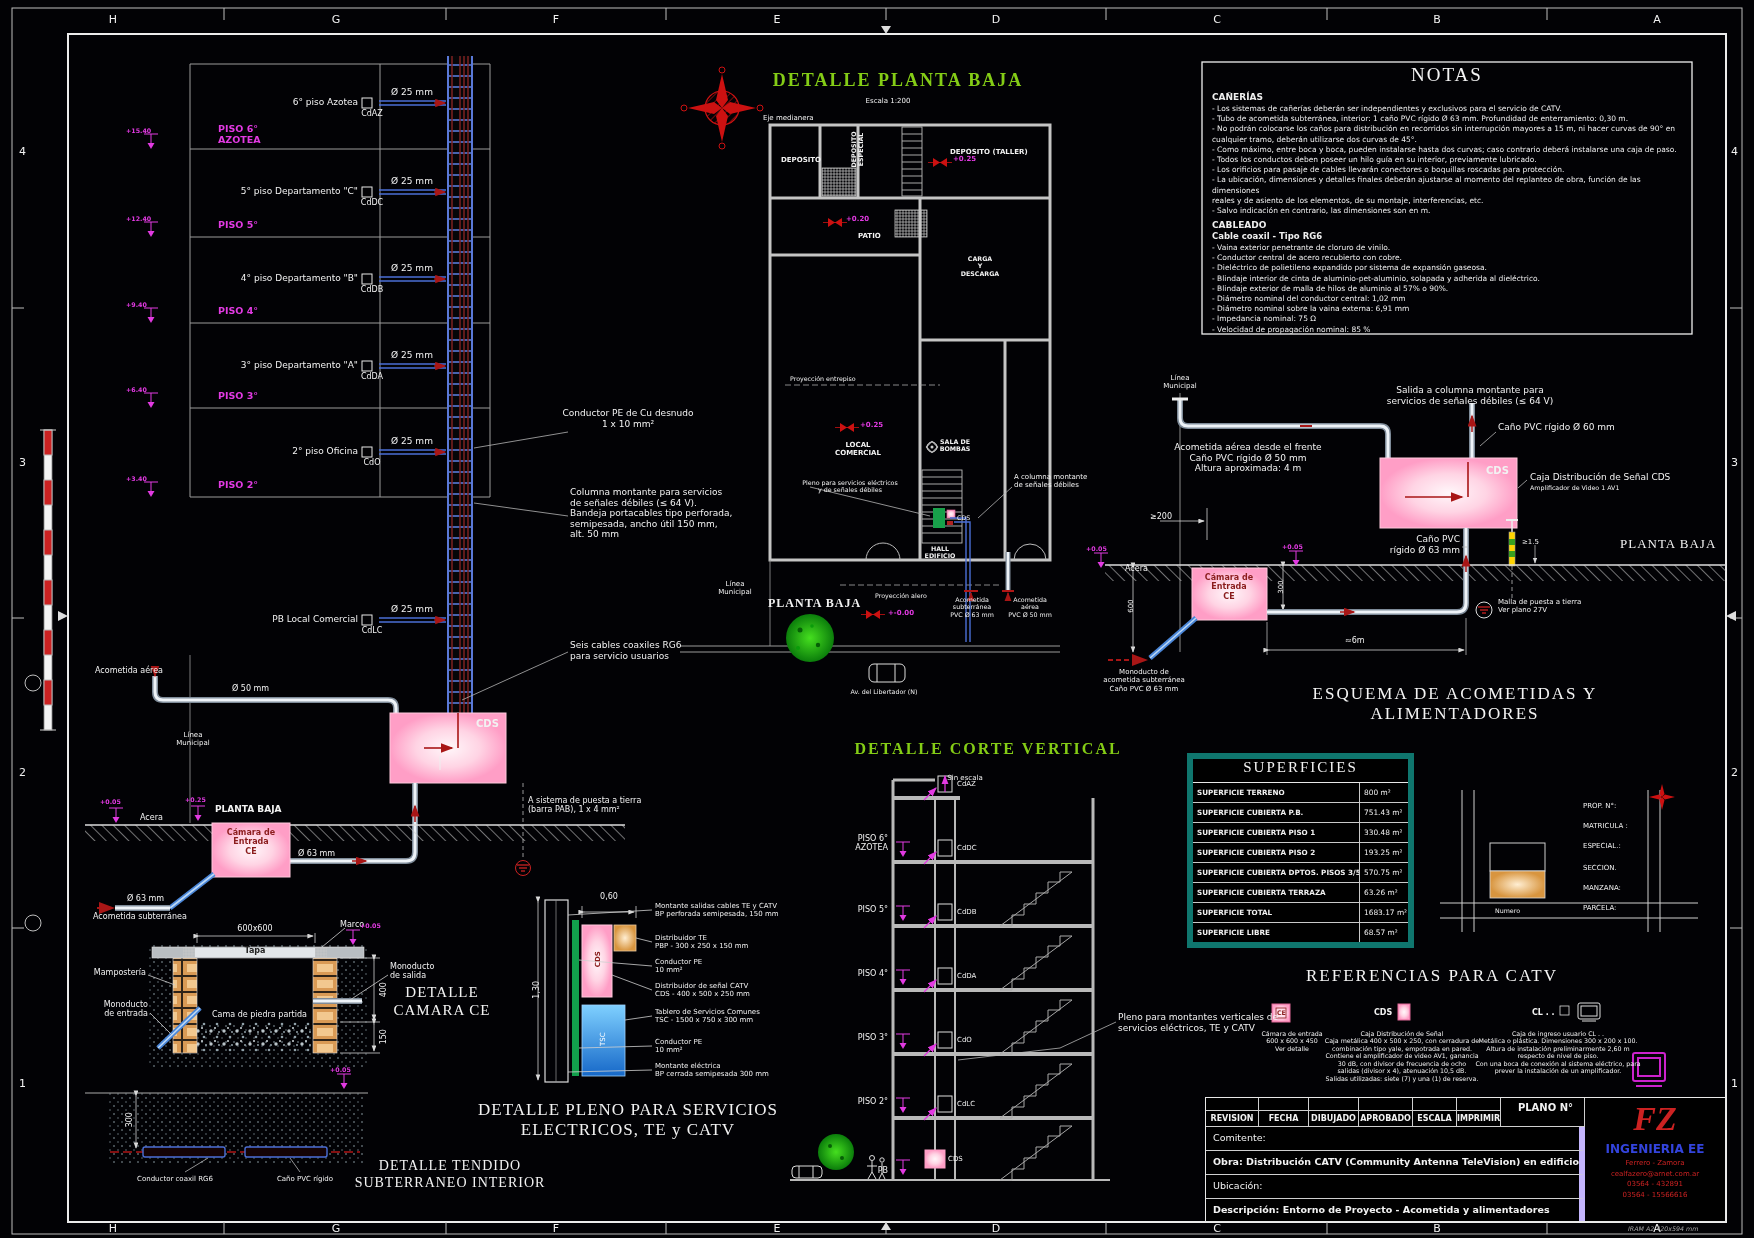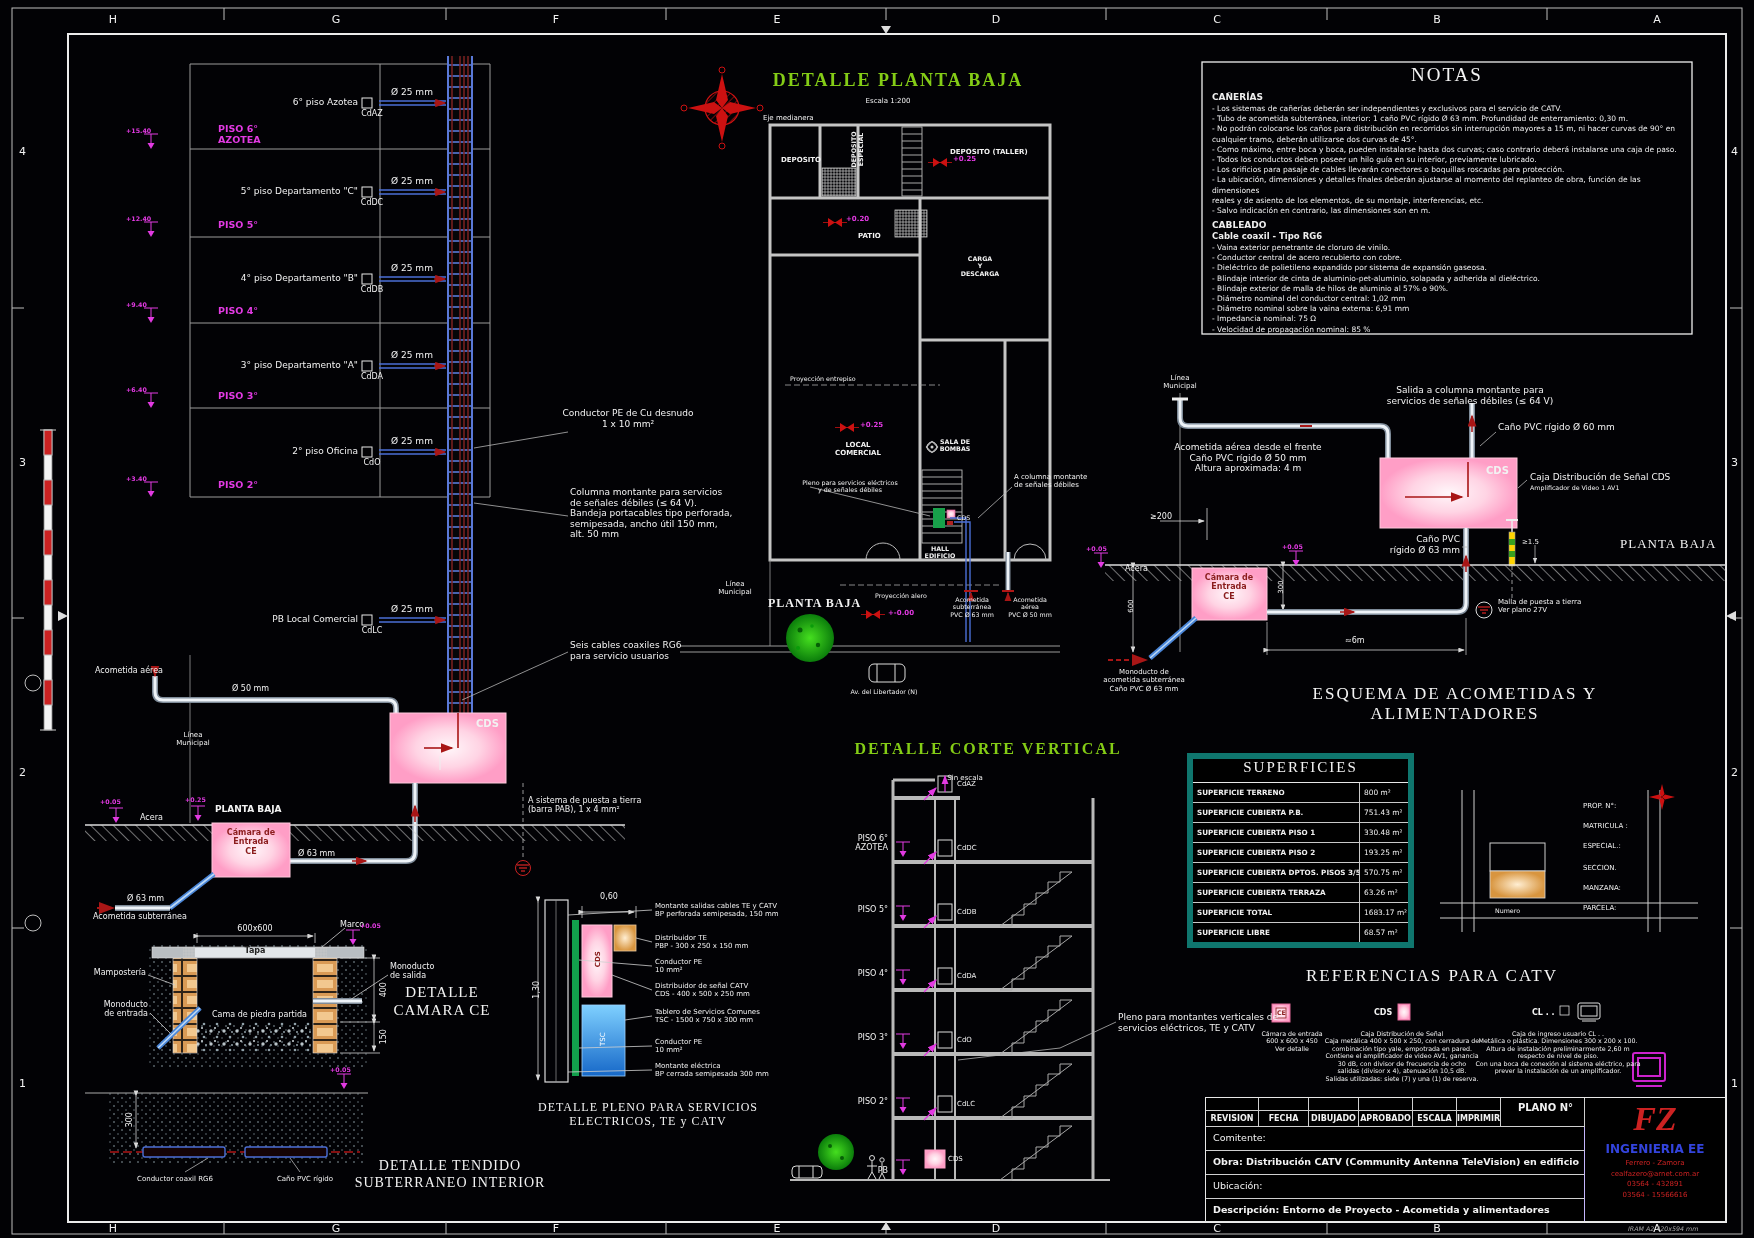--- a/index.html
+++ b/index.html
@@ -26,21 +26,21 @@
   #sup .rw{display:flex;height:19px;border-bottom:1px solid #c9c9c9;}
   #sup .rw:last-child{border-bottom:none;}
   #sup .cl{width:162px;border-right:1px solid #c9c9c9;font-size:7.2px;font-weight:bold;color:#f0f0f0;
            padding:5px 0 0 4px;white-space:nowrap;overflow:hidden;}
   #sup .cv{flex:1;font-size:7.4px;color:#f0f0f0;padding:5px 0 0 4px;white-space:nowrap;}
   
   #tb{position:absolute;left:1205px;top:1097px;width:521px;height:125px;z-index:3;border:1px solid #e8e8e8;
       box-sizing:border-box;background:#000;color:#f2f2f2;}
   #tb .cell{position:absolute;border-right:1px solid #cfcfcf;border-bottom:1px solid #cfcfcf;box-sizing:border-box;
             font-size:8px;font-weight:bold;text-align:center;overflow:hidden;}
-  #tb .rowlab{position:absolute;left:0;width:379px;border-right:1px solid #c4b5fd;border-bottom:1px solid #cfcfcf;
+  #tb .rowlab{position:absolute;left:0;width:379px;border-right:6px solid #c4b5fd;border-bottom:1px solid #cfcfcf;
               box-sizing:border-box;font-size:9.5px;padding:5px 0 0 7px;white-space:nowrap;overflow:hidden;}
   #ubic{position:absolute;left:1432px;top:757px;width:271px;height:180px;z-index:3;border:1px solid #e8e8e8;box-sizing:border-box;}
 </style>
 </head>
 <body>
 
 <div id="sheet">
 
 <svg id="lines" width="1754" height="1238" viewBox="0 0 1754 1238">
 <defs>
@@ -678,21 +678,21 @@
 <div class="lbl t7" style="left:655px;top:982px">Distribuidor de señal CATV
 CDS - 400 x 500 x 250 mm</div>
 <div class="lbl t7" style="left:655px;top:1008px">Tablero de Servicios Comunes
 TSC - 1500 x 750 x 300 mm</div>
 <div class="lbl t7" style="left:655px;top:1038px">Conductor PE
 10 mm²</div>
 <div class="lbl t7" style="left:655px;top:1062px">Montante eléctrica
 BP cerrada semipesada 300 mm</div>
 <div class="lbl dred t7 rot" style="left:590px;top:955px">CDS</div>
 <div class="lbl t7 rot" style="left:596px;top:1035px;color:#fff">TSC</div>
-<div class="lbl c serif" style="left:648px;top:1100px;font-size:12px;letter-spacing:1px">DETALLE PLENO PARA SERVICIOS
+<div class="lbl c serif" style="left:628px;top:1100px;font-size:17px;letter-spacing:1px">DETALLE PLENO PARA SERVICIOS
 ELECTRICOS, TE y CATV</div>
 
 <div class="lbl c tmag" style="left:898px;top:70px;font-size:18px">DETALLE PLANTA BAJA</div>
 <div class="lbl c t7" style="left:888px;top:97px">Escala 1:200</div>
 <div class="lbl t7" style="left:763px;top:114px">Eje medianera</div>
 <div class="lbl t7 b" style="left:781px;top:156px">DEPOSITO</div>
 <div class="lbl t6 b c rot" style="left:839px;top:142px">DEPOSITO
 ESPECIAL</div>
 <div class="lbl t7 b" style="left:950px;top:148px">DEPOSITO (TALLER)</div>
 <div class="lbl mag t7" style="left:953px;top:155px">+0.25</div>

